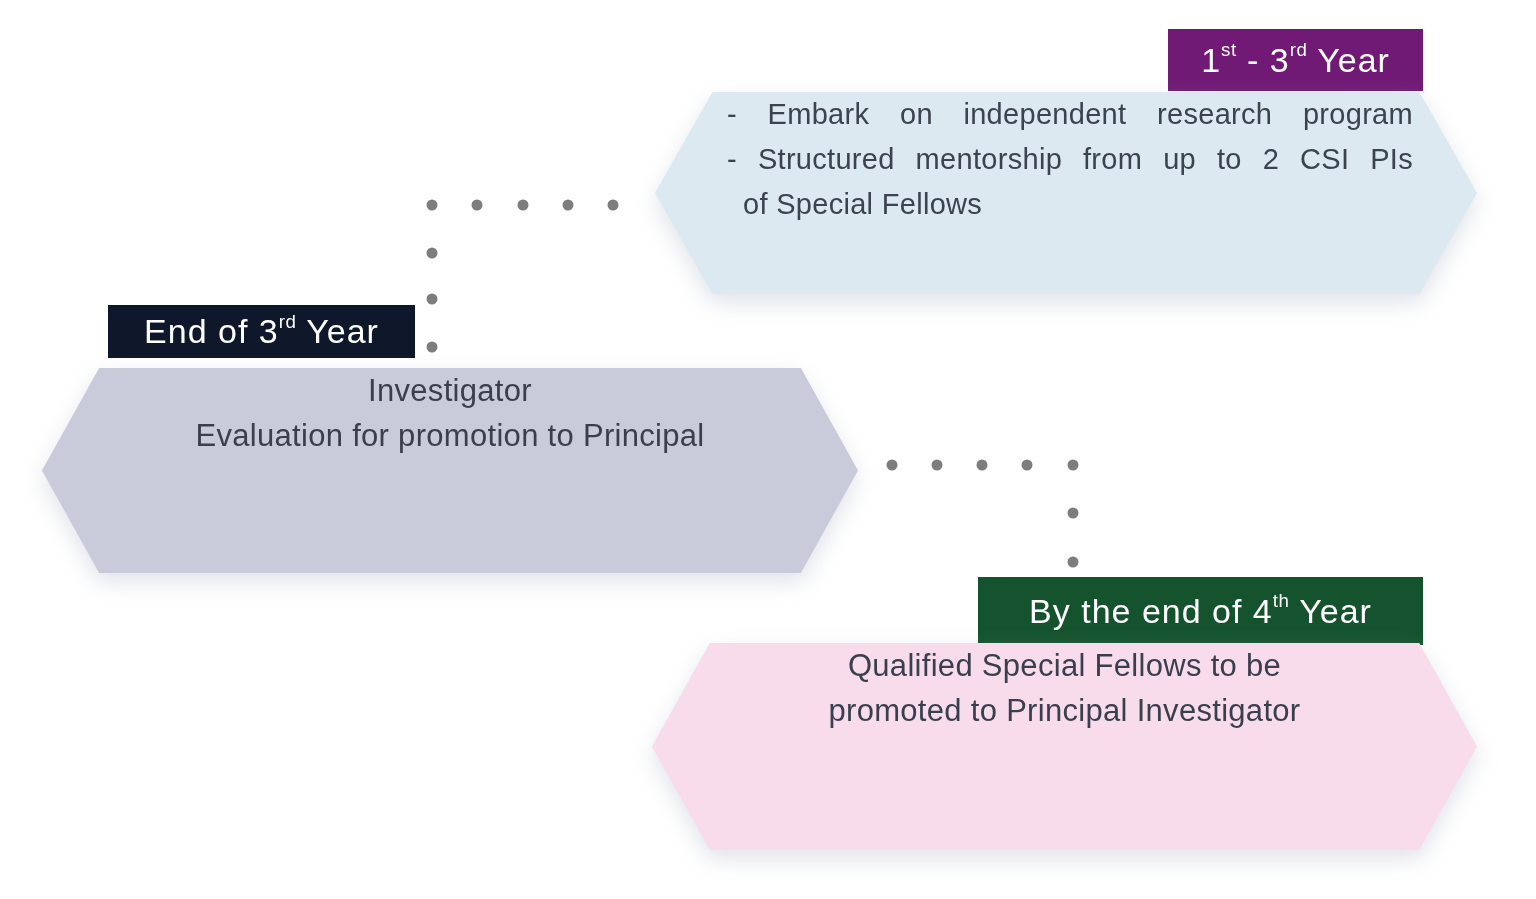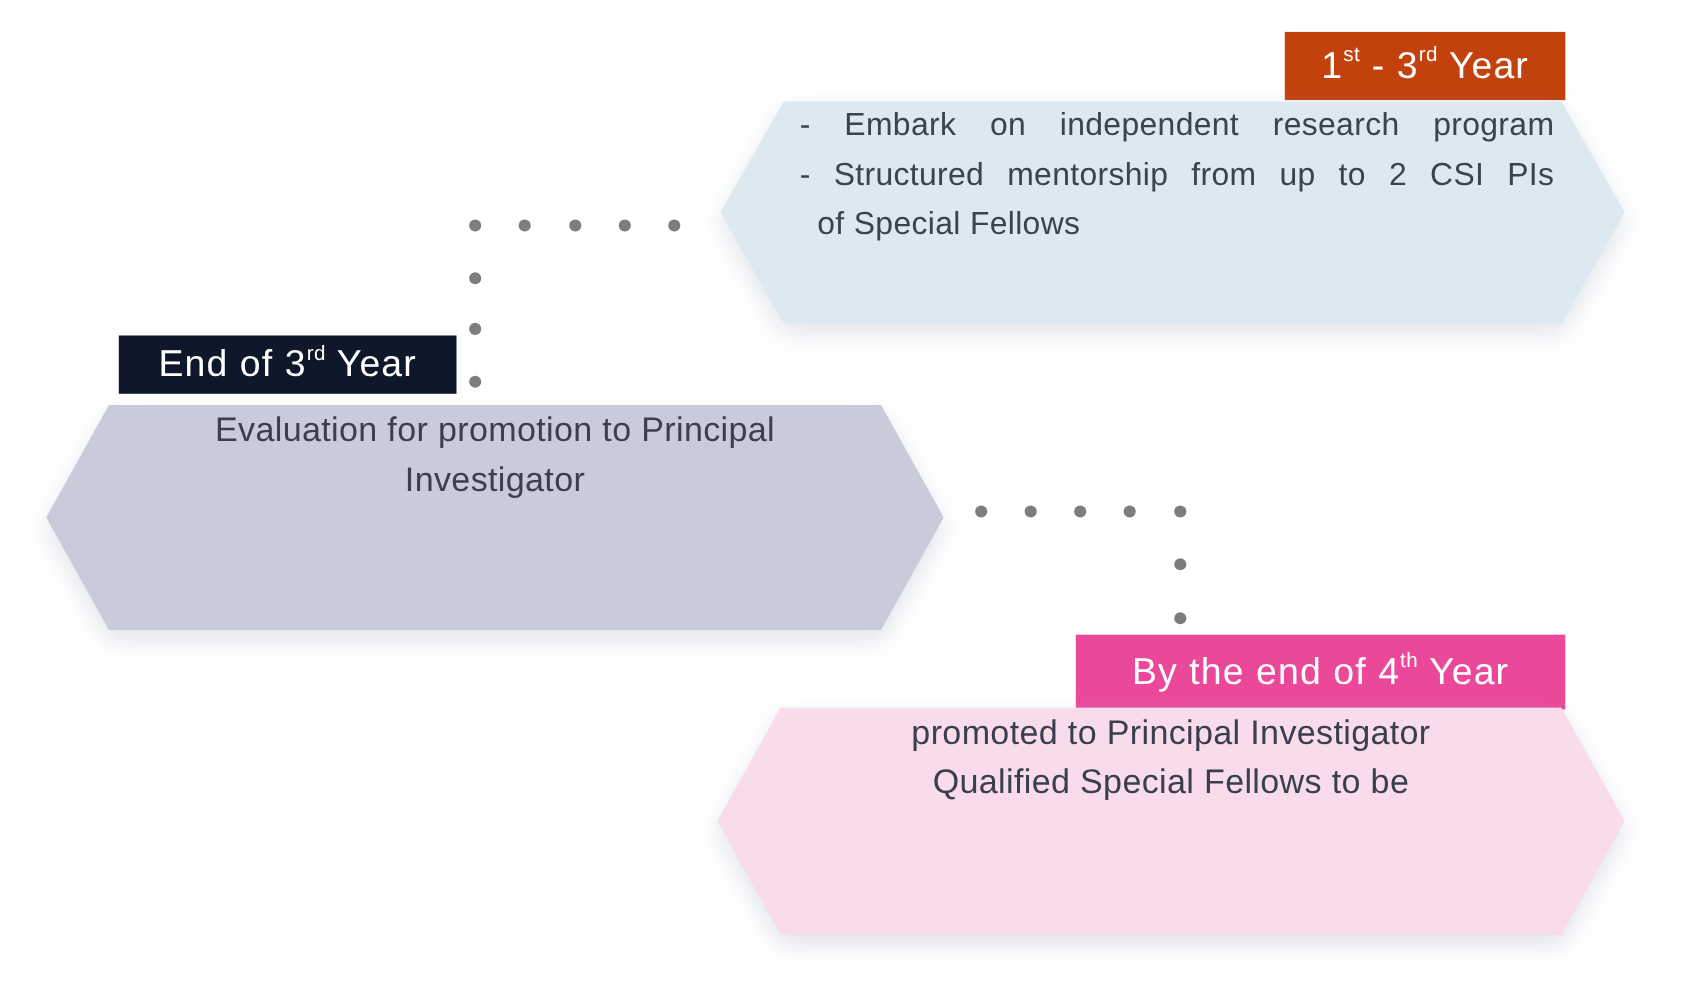--- a/index.html
+++ b/index.html
@@ -24,23 +24,23 @@
     letter-spacing: 1px;
     white-space: pre;
   }
   .stage-label sup {
     font-size: 0.55em;
     line-height: 0;
     position: relative;
     top: -0.15em;
     letter-spacing: 0.5px;
   }
-  .label-blue   { left: 1168px; top: 29px;  width: 255px; height: 62px; background: #c2410c; justify-content: center; }
+  .label-blue   { left: 1168px; top: 29px;  width: 255px; height: 62px; background: #701a75; justify-content: center; }
   .label-purple { left: 108px;  top: 305px; width: 307px; height: 53px; background: #0f172a; }
-  .label-pink   { left: 978px;  top: 577px; width: 445px; height: 68px; background: #ec4899; }
+  .label-pink   { left: 978px;  top: 577px; width: 445px; height: 68px; background: #14532d; }
 
   
   .hex-wrap {
     position: absolute;
     filter: drop-shadow(0 9px 11px rgba(165, 175, 196, 0.35));
   }
   .hex {
     width: 100%;
     height: 100%;
     box-sizing: border-box;
@@ -120,22 +120,22 @@
     <span class="dot" style="left:432px; top:347px;"></span>
   </div>
 
   <div class="stage-label label-purple">
     <span><span>End of 3</span><sup>rd</sup><span> Year</span></span>
   </div>
 
   <div class="hex-wrap hex-wrap-lav">
     <div class="hex hex-lav">
       <div class="body-block">
+        <div>Investigator</div>
         <div>Evaluation for promotion to Principal</div>
-        <div>Investigator</div>
       </div>
     </div>
   </div>
 
   <div>
     <span class="dot" style="left:892px;  top:465px;"></span>
     <span class="dot" style="left:937px;  top:465px;"></span>
     <span class="dot" style="left:982px;  top:465px;"></span>
     <span class="dot" style="left:1027px; top:465px;"></span>
     <span class="dot" style="left:1073px; top:465px;"></span>
@@ -143,19 +143,19 @@
     <span class="dot" style="left:1073px; top:562px;"></span>
   </div>
 
   <div class="stage-label label-pink">
     <span><span>By the end of 4</span><sup>th</sup><span> Year</span></span>
   </div>
 
   <div class="hex-wrap hex-wrap-pink">
     <div class="hex hex-pink">
       <div class="body-block">
+        <div>Qualified Special Fellows to be</div>
         <div>promoted to Principal Investigator</div>
-        <div>Qualified Special Fellows to be</div>
       </div>
     </div>
   </div>
 
 </div>
 
 </body></html>

